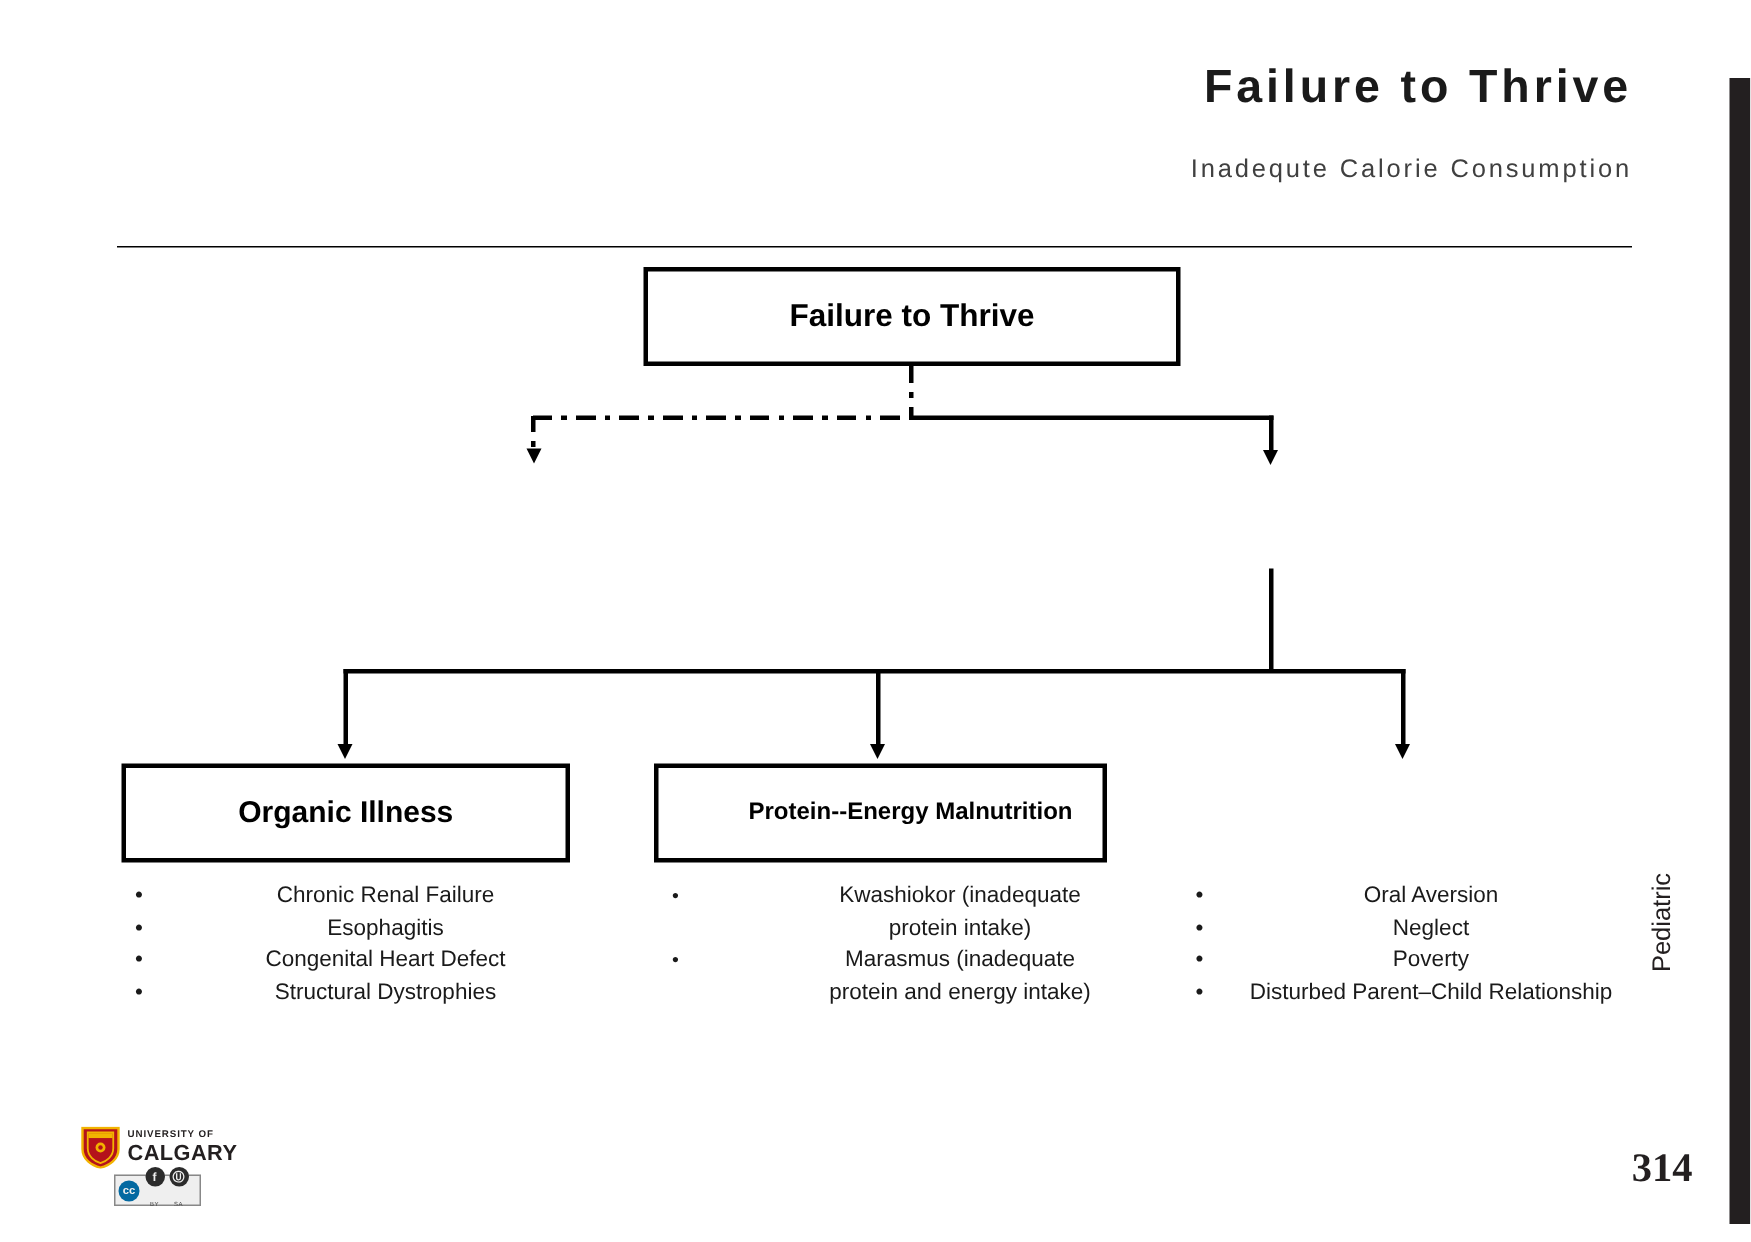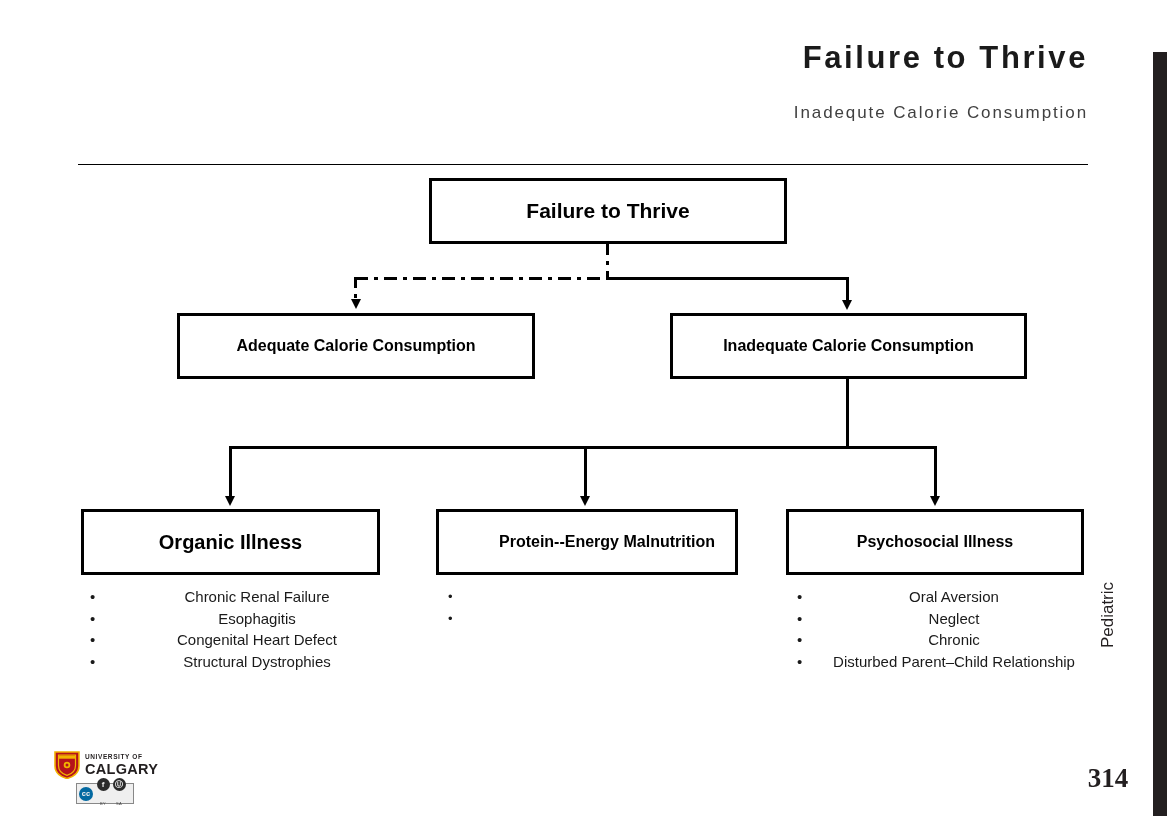--- a/index.html
+++ b/index.html
@@ -268,39 +268,30 @@
   <div class="edge-bar"></div>
 
   <div class="slide-title">Failure to Thrive</div>
   <div class="slide-subtitle">Inadequte Calorie Consumption</div>
   <div class="header-rule"></div>
 
   <div class="node node-root">
     <span>Failure to Thrive</span>
   </div>
 
-  <div class="node node-l2a">
-    <span>Adequate Calorie Consumption</span>
-  </div>
-
-  <div class="node node-l2b">
-    <span>Inadequate Calorie Consumption</span>
-  </div>
+
 
   <div class="node node-l3a">
     <span>Organic Illness</span>
   </div>
 
   <div class="node node-l3b">
     <span>Protein--Energy Malnutrition</span>
   </div>
 
-  <div class="node node-l3c">
-    <span>Psychosocial Illness</span>
-  </div>
 
   <div class="dashdot-v" style="left:606px; top:244px; height:36px;"></div>
 
   <div class="dashdot-h" style="left:355px; top:277px; width:253px;"></div>
 
   <div class="dashdot-v" style="left:354px; top:277px; height:24px;"></div>
   <div class="arrow-down" style="left:351px; top:299px;"></div>
 
   <div class="ln ln-h" style="left:606px; top:277px; width:243px; height:3px;"></div>
   <div class="ln ln-v" style="left:846px; top:277px; height:25px; width:3px;"></div>
@@ -333,38 +324,40 @@
     </div>
     <div class="bullet-row">
       <span class="bullet-mark">•</span>
       <span class="bullet-text">Structural Dystrophies</span>
     </div>
   </div>
 
   <div class="bullet-list list-mid">
     <div class="bullet-row">
       <span class="bullet-mark">•</span>
-    </div>
-    <div class="bullet-row">
-      <span class="bullet-mark">•</span>
+      <span class="bullet-text">Kwashiokor (inadequate protein intake)</span>
+    </div>
+    <div class="bullet-row">
+      <span class="bullet-mark">•</span>
+      <span class="bullet-text">Marasmus (inadequate protein and  energy intake)</span>
     </div>
   </div>
 
   <div class="bullet-list list-right">
     <div class="bullet-row">
       <span class="bullet-mark">•</span>
       <span class="bullet-text">Oral Aversion</span>
     </div>
     <div class="bullet-row">
       <span class="bullet-mark">•</span>
       <span class="bullet-text">Neglect</span>
     </div>
     <div class="bullet-row">
       <span class="bullet-mark">•</span>
-      <span class="bullet-text">Chronic</span>
+      <span class="bullet-text">Poverty</span>
     </div>
     <div class="bullet-row">
       <span class="bullet-mark">•</span>
       <span class="bullet-text">Disturbed Parent–Child Relationship</span>
     </div>
   </div>
 
   <div class="vert-label">Pediatric</div>
   <div class="page-number">314</div>
 

